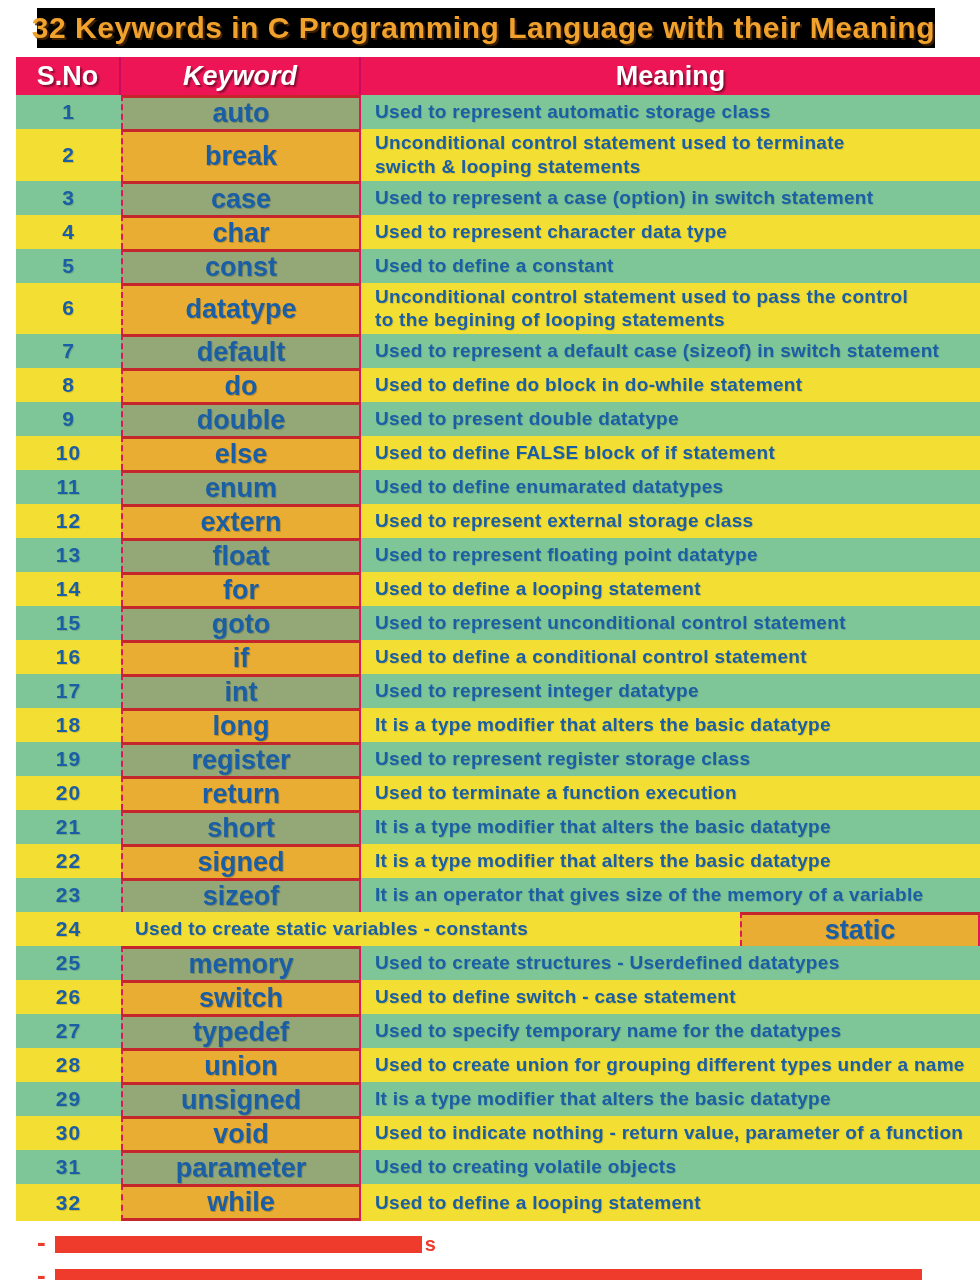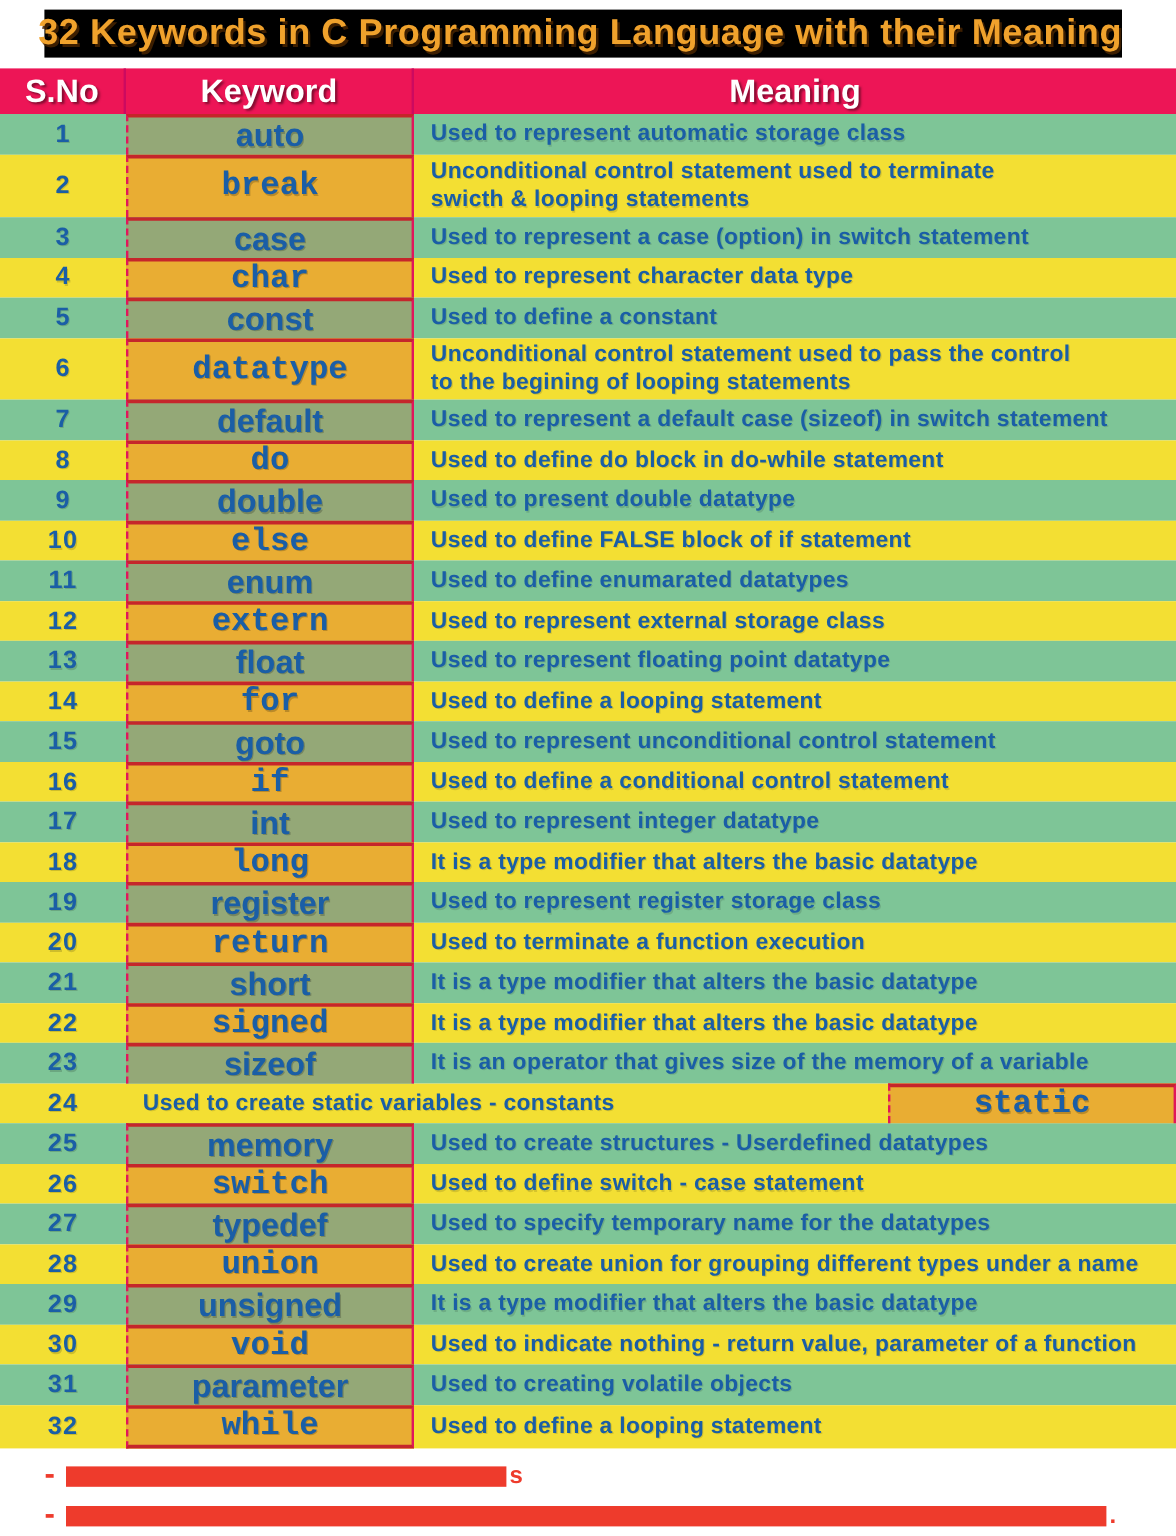--- a/index.html
+++ b/index.html
@@ -12,30 +12,30 @@
     margin:8px 0 0 37px; width:898px; height:40px;
     background: var(--title-bg, #000);
     display:flex; align-items:center; justify-content:flex-end;
   }
   .title-text {
     color: var(--title-text, #F0A22C);
     font-size:30px; letter-spacing:0.5px; white-space:nowrap;
     text-shadow: 2px 2px 0 rgba(70,35,0,0.85);
   }
 
-  .table { margin-top:9px; width:980px; }
+  .table { margin-top:9px; width:980px;padding-left:16px; }
 
   .header-row {
     display:flex; height:38px; align-items:center;
     background: var(--header-bg, #ED1556);
     color: var(--header-text, #fff);
     font-size:27px; text-shadow: 2px 2px 2px rgba(0,0,0,0.45);
   }
   .h-sno   { width:105px; text-align:center; border-right:2px solid #CC0A60; height:100%; display:flex; align-items:center; justify-content:center; }
-  .h-kw    { width:240px; text-align:center; border-right:2px solid #CC0A60; height:100%; display:flex; align-items:center; justify-content:center; }
+  .h-kw    { width:240px; text-align:center; border-right:2px solid #CC0A60; height:100%; display:flex; align-items:center; justify-content:center;font-style:italic; }
   .h-mean  { flex:1; text-align:center; }
 
   .row { display:flex; min-height:33px; align-items:stretch; }
   .row.green  { background: var(--row-green, #7EC597); }
   .row.yellow { background: var(--row-yellow, #F3DF33); }
 
   .cell { display:flex; align-items:center; }
   .sno {
     width:105px; justify-content:center;
     color: var(--text-blue, #1A5EA6); font-size:21px; letter-spacing:1px;
@@ -44,21 +44,21 @@
   .kw {
     width:240px; justify-content:center;
     color: var(--text-blue, #1A5EA6); font-size:27px;
     border-left:2px dashed var(--column-line-pink, #E0175B);
     border-right:2px solid var(--column-line-pink, #E0175B);
     border-top:3px solid var(--keyword-border-red, #C5262B);
     text-shadow: 1px 1px 0 rgba(0,0,0,0.2);
   }
   .row:last-child .kw { border-bottom:3px solid var(--keyword-border-red, #C5262B); }
   .row.green  .kw { background: var(--keyword-cell-green, #94A877); }
-  .row.yellow .kw { background: var(--keyword-cell-yellow, #E9AD33); font-family: Liberation Mono, monospace; }
+  .row.yellow .kw { background: var(--keyword-cell-yellow, #E9AD33); }
   .meaning {
     flex:1; padding:2px 4px 2px 14px;
     color: var(--text-blue, #1A5EA6); font-size:19px; letter-spacing:0.3px;
     white-space:pre-line; line-height:1.25;
     text-shadow: 1px 1px 0 rgba(0,0,0,0.12);
   }
 
   .footer { margin:12px 0 0 37px; }
   .f-line { display:flex; align-items:center; margin-bottom:10px; }
   .dash {

